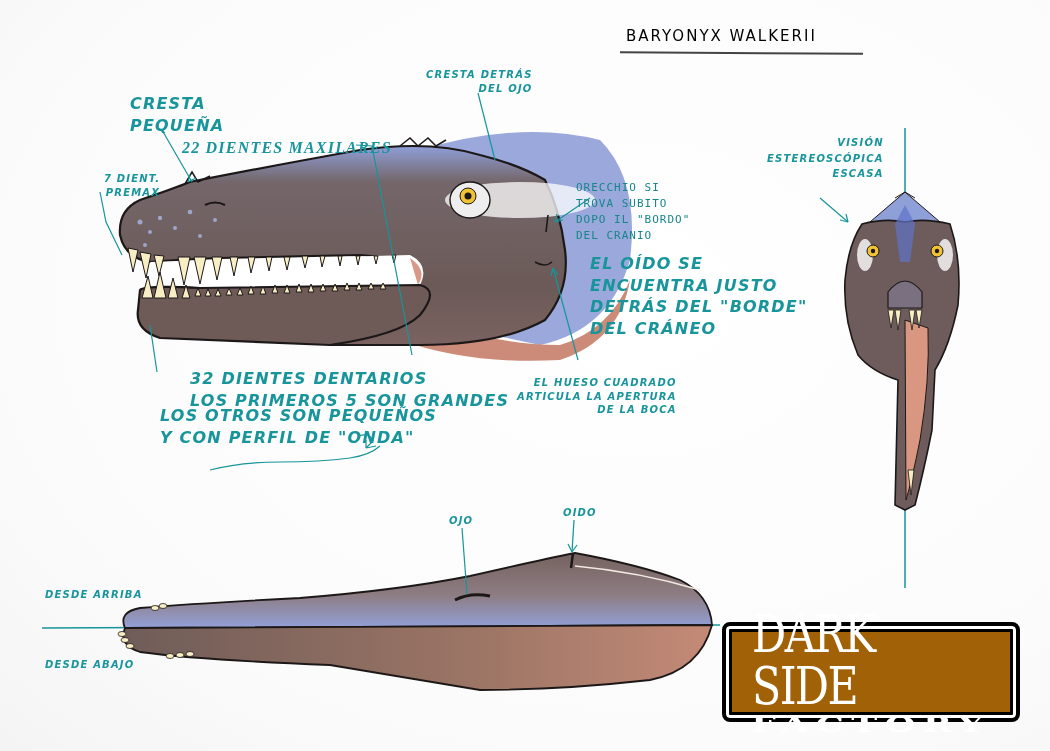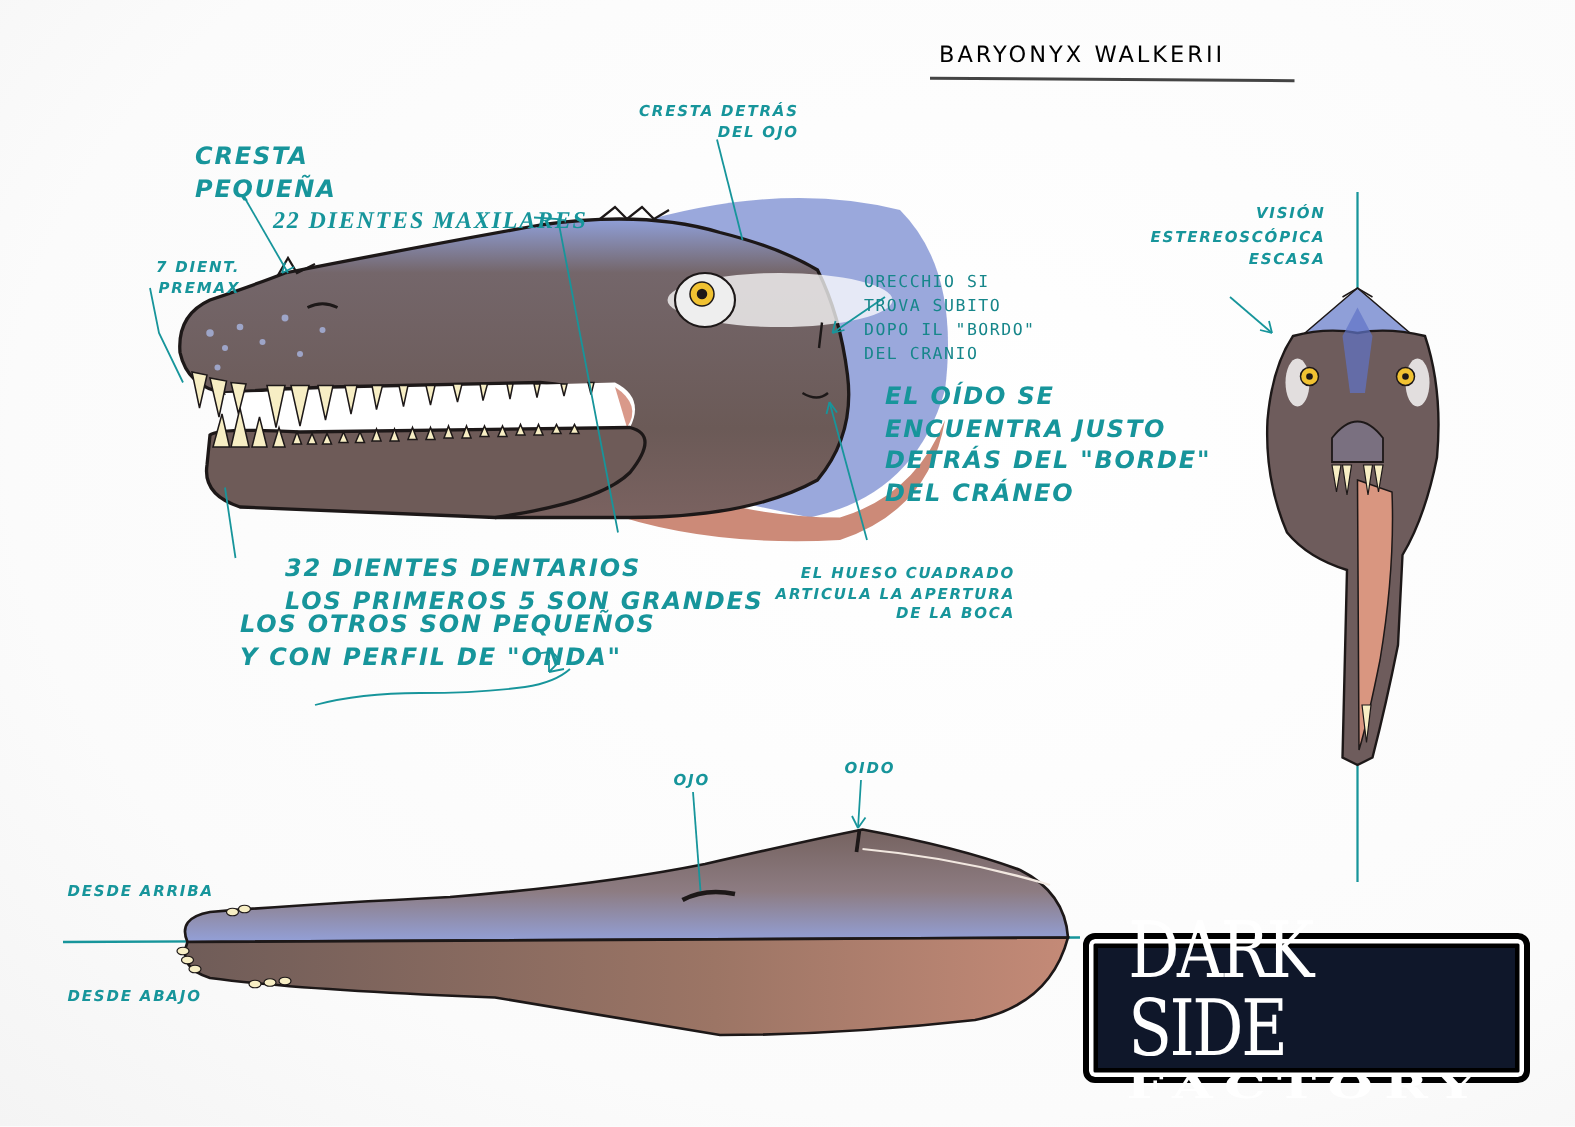--- a/index.html
+++ b/index.html
@@ -38,21 +38,21 @@
       font-size: 15px; letter-spacing: 2px; color: #000000;
       text-transform: uppercase;
     }
     .title-line {
       position: absolute; left: 620px; top: 52px; width: 243px; height: 1.5px;
       background: #444; transform: rotate(0.4deg);
     }
     svg.art { position: absolute; left: 0; top: 0; }
     .logo {
       position: absolute; left: 722px; top: 622px; width: 298px; height: 100px;
-      background: #0f172a; border-radius: 8px; box-sizing: border-box;
+      background: #a16207; border-radius: 8px; box-sizing: border-box;
       border: 4px solid #000;
       display: flex; flex-direction: column; align-items: center; justify-content: center;
       box-shadow: inset 0 0 0 3px #fff, inset 0 0 0 6px #000;
     }
     .logo-top {
       font-family: "DejaVu Serif", serif; font-size: 52px; line-height: 52px;
       color: #fff; letter-spacing: -2px; transform: scaleX(0.82);
       margin-top: 2px;
     }
     .logo-bottom {

